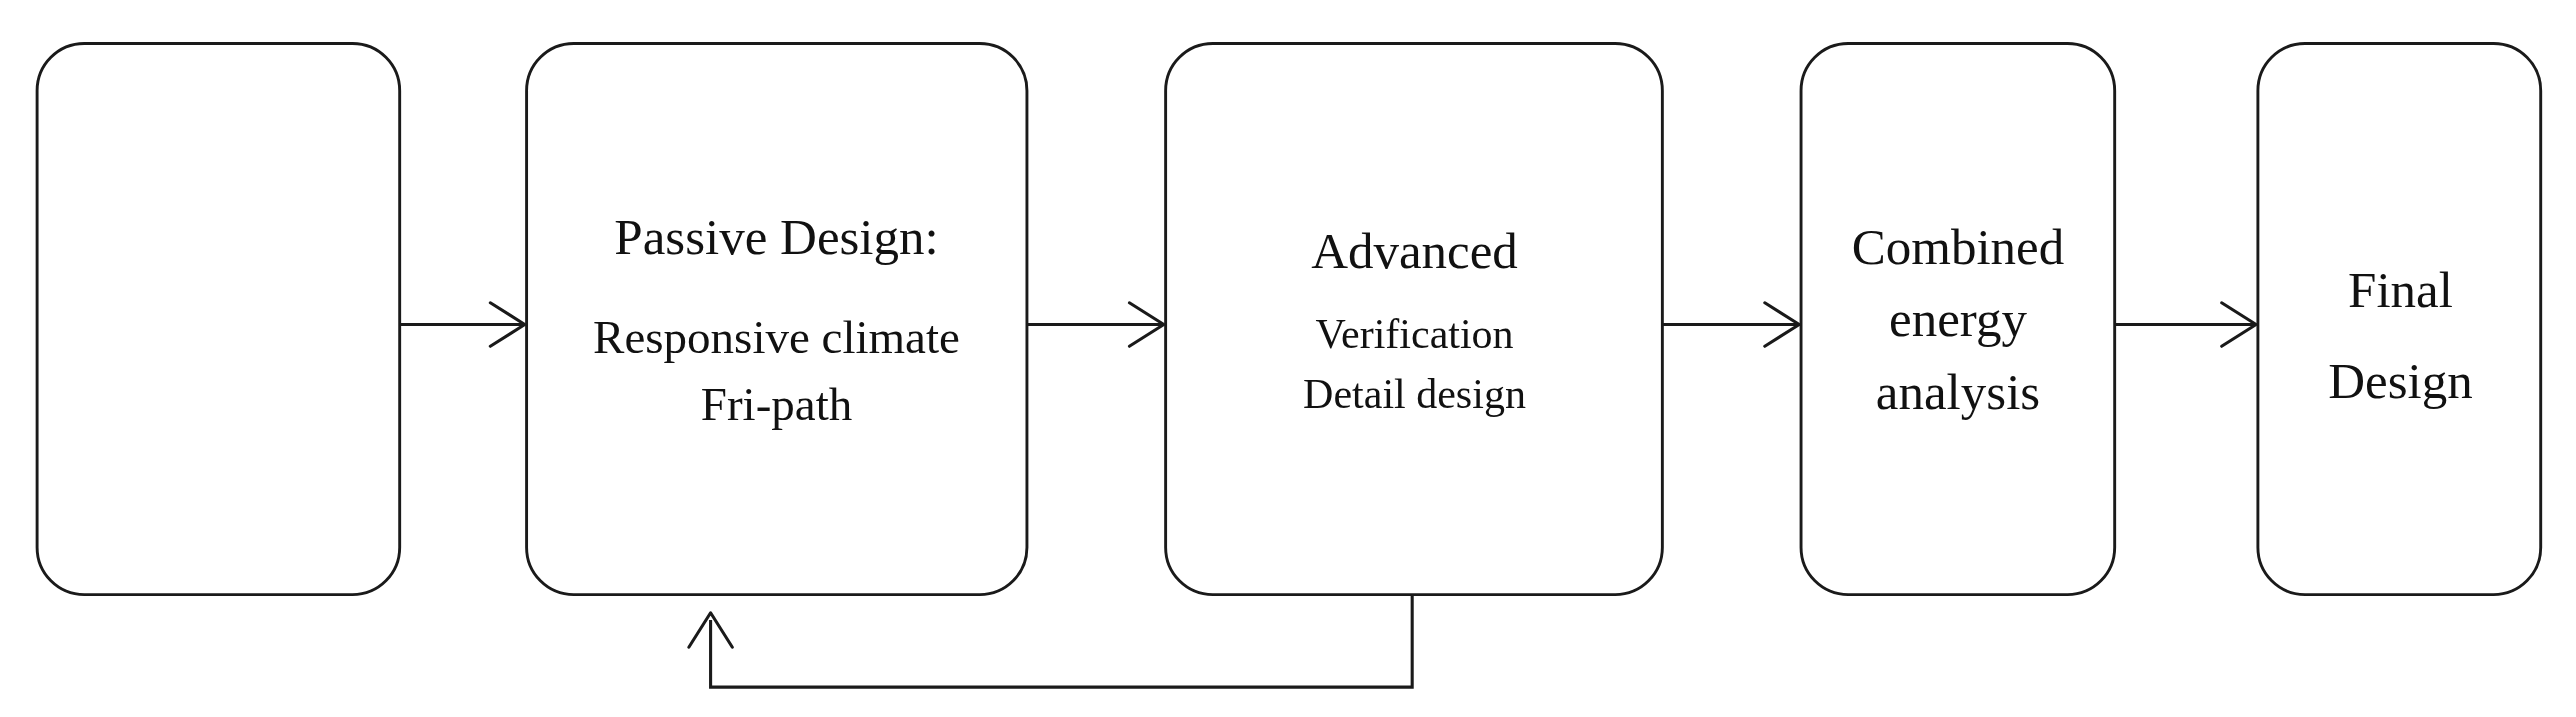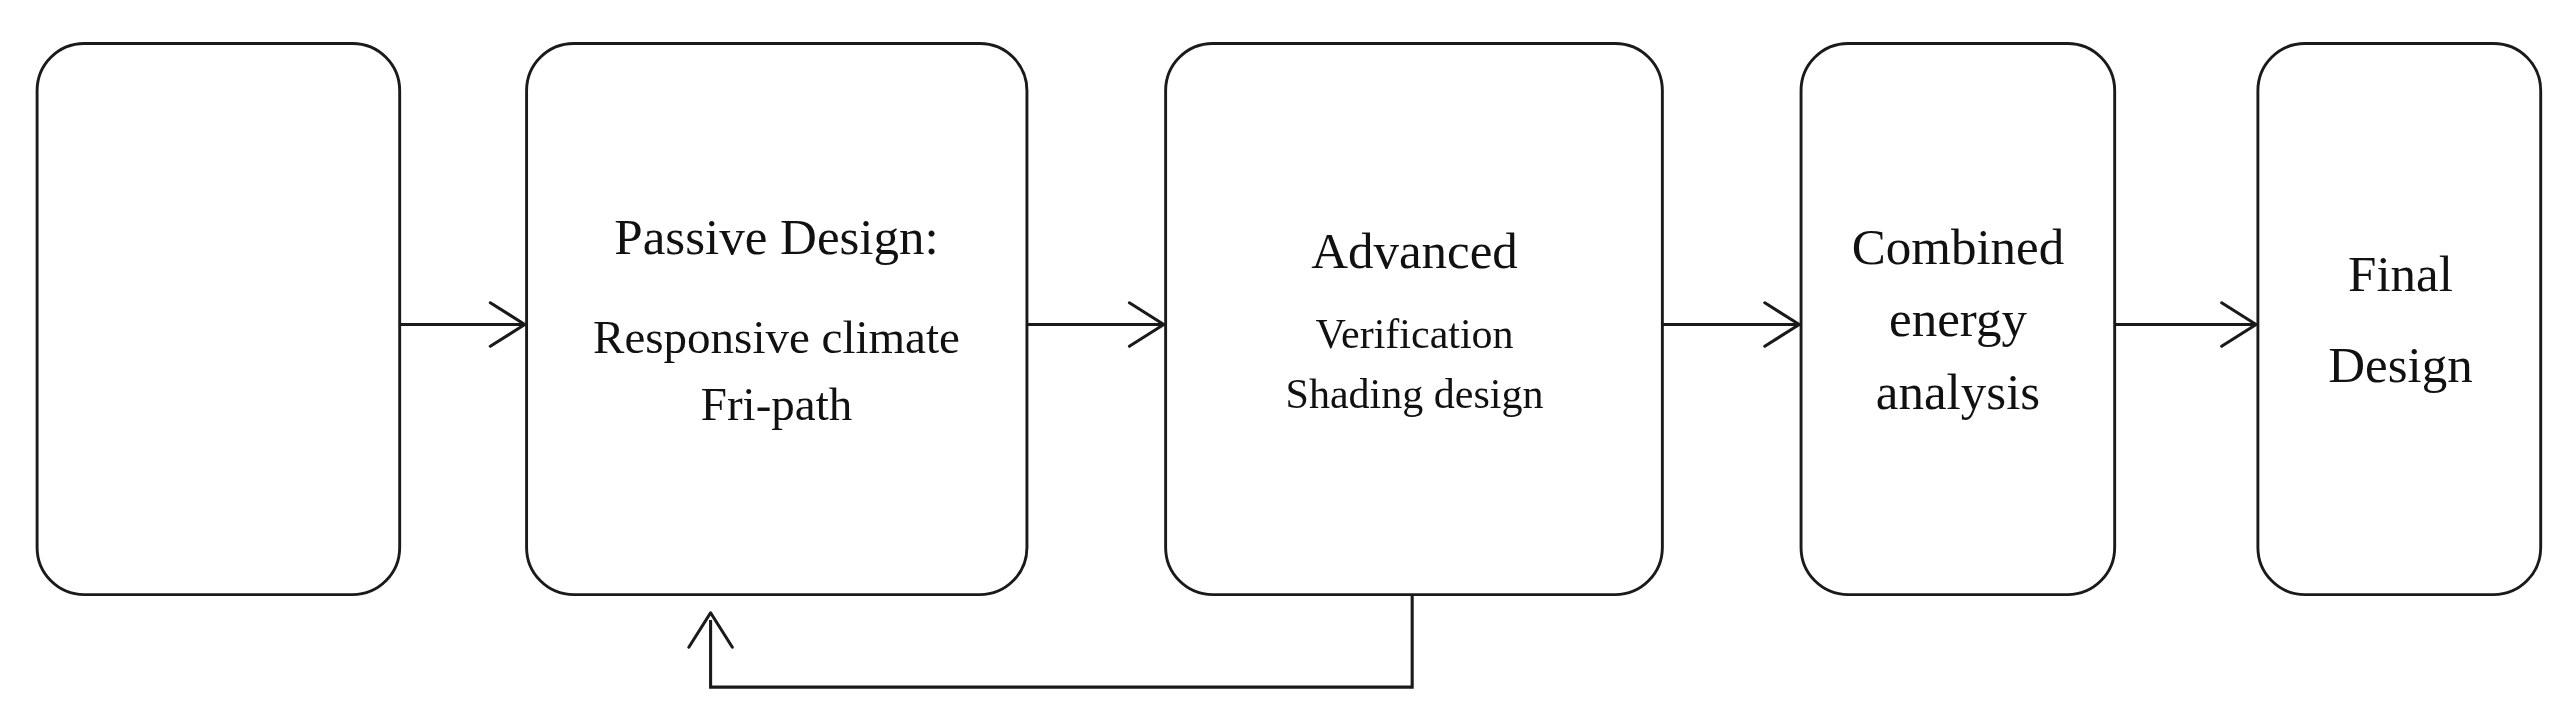--- a/index.html
+++ b/index.html
@@ -114,29 +114,29 @@
     <span class="line">Passive Design:</span>
     <span class="gap-row"></span>
     <span class="line lbl-52">Responsive climate</span>
     <span class="line lbl-52">Fri-path</span>
   </div>
 
   <div class="node-label lbl-56" style="left:1166px; top:44px; width:497px; height:551px;">
     <span class="line">Advanced</span>
     <span class="gap-row-sm"></span>
     <span class="line lbl-50">Verification</span>
-    <span class="line lbl-50">Shading design</span>
+    <span class="line lbl-50">Detail design</span>
   </div>
 
   <div class="node-label lbl-56" style="left:1801px; top:44px; width:314px; height:551px;">
     <span class="line">Combined</span>
     <span class="line">energy</span>
     <span class="line">analysis</span>
   </div>
 
-  <div class="node-label lbl-56" style="left:2259px; top:44px; width:283px; height:551px;">
+  <div class="node-label lbl-56" style="left:2259px; top:60px; width:283px; height:551px;">
     <span class="line">Final</span>
     <span class="gap-row-sm"></span>
     <span class="line">Design</span>
   </div>
 
 </div>
 
 
 </body></html>

